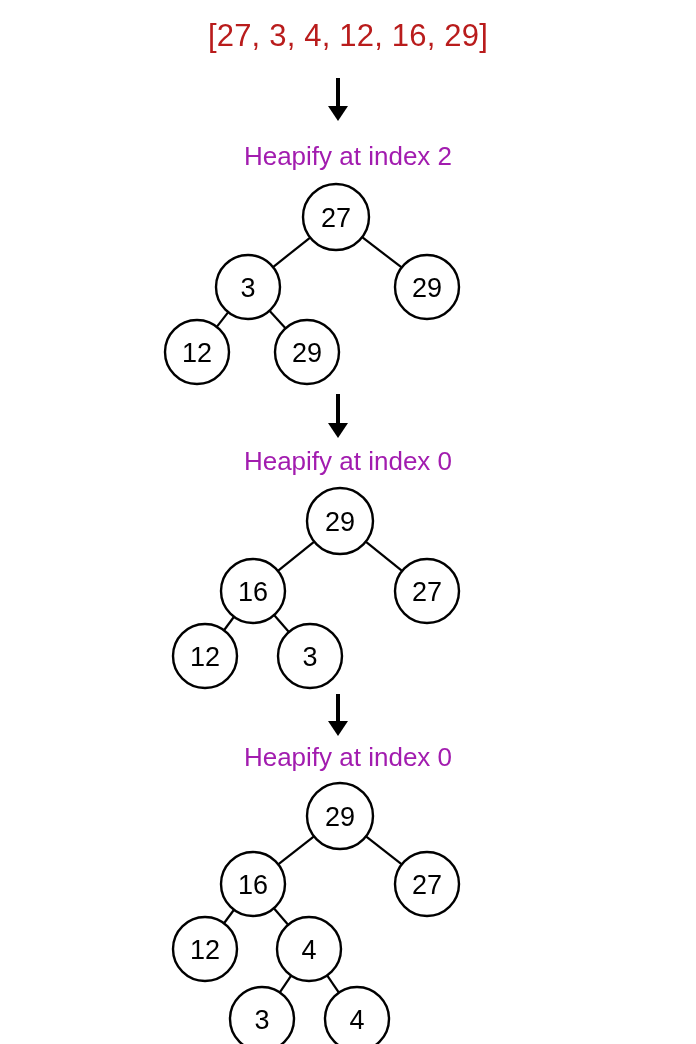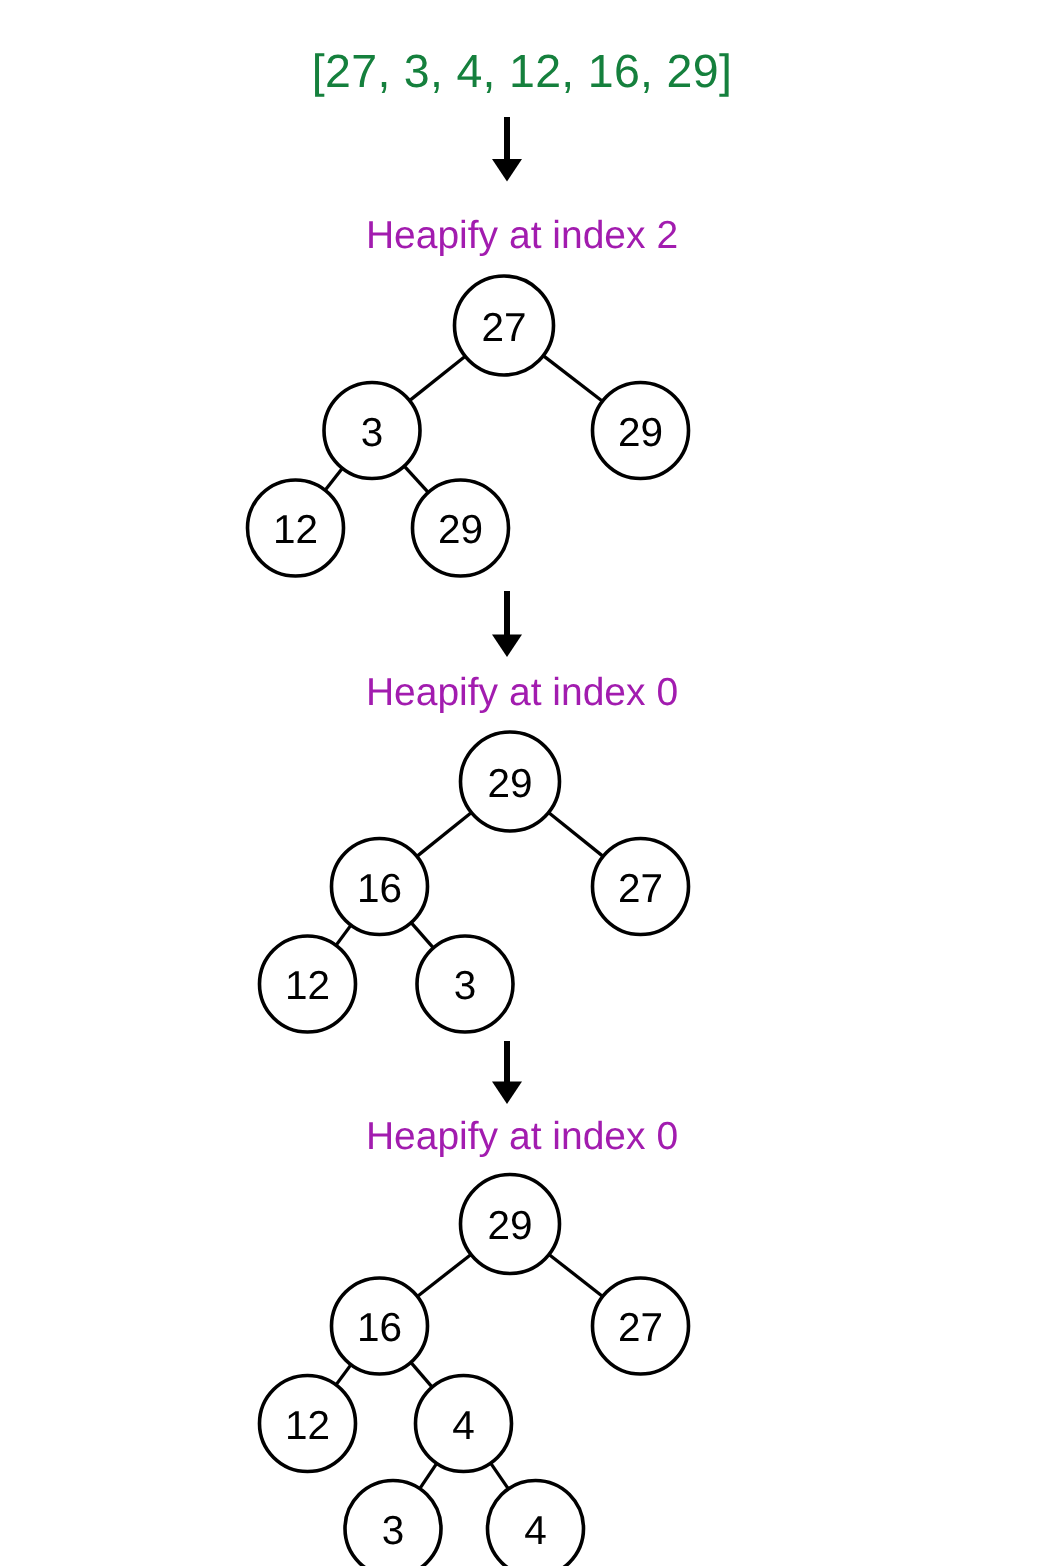--- a/index.html
+++ b/index.html
@@ -30,23 +30,22 @@
   }
   .array-label {
     position: absolute;
     left: 0;
     top: 16px;
     width: 696px;
     text-align: center;
     font-size: 31px;
     line-height: 40px;
     letter-spacing: 0.2px;
-    color: #15803d;
+    color: #b91c1c;
     white-space: pre;
-    margin-top: 12px;
   }
   .step-label {
     position: absolute;
     width: 696px;
     left: 0;
     text-align: center;
     font-size: 26px;
     line-height: 34px;
     color: #a21caf;
     white-space: pre;

